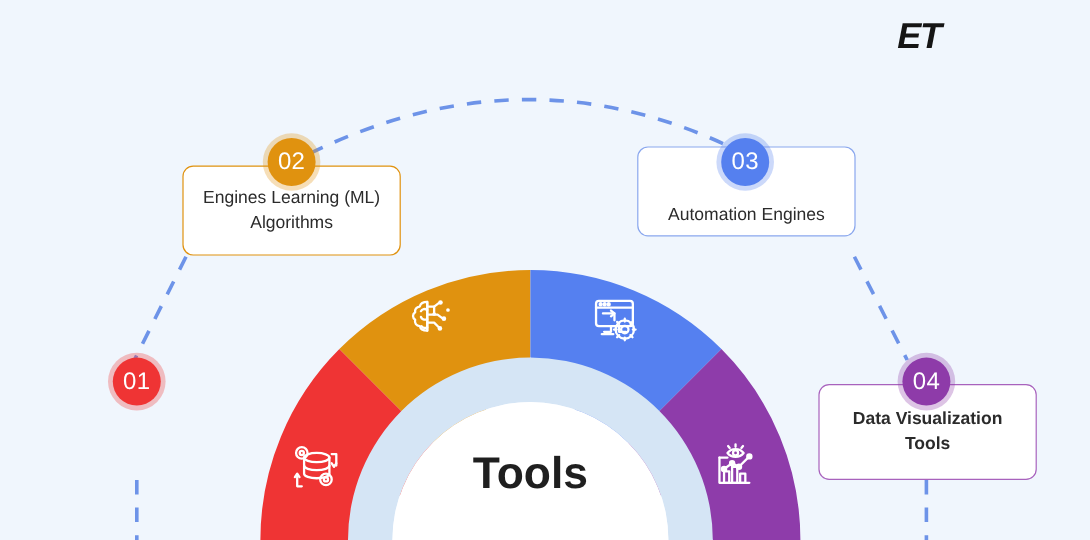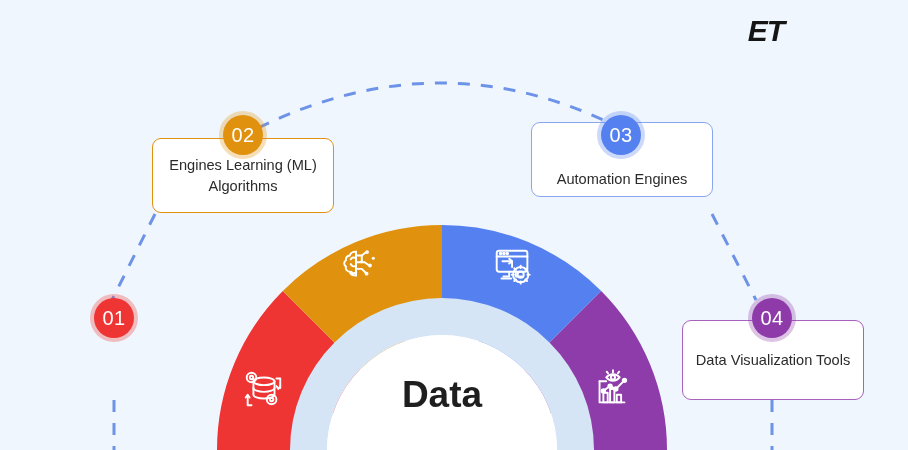--- a/index.html
+++ b/index.html
@@ -67,21 +67,21 @@
   }
   .badge-num { position:relative; z-index:2; }
 
   
   #card-01 { left:24px;  top:320px; width:182px; height:80px; }
   #badge-01{ left:94px;  top:298px; }
   #card-02 { left:152px; top:138px; width:182px; height:75px; }
   #badge-02{ left:223px; top:115px; }
   #card-03 { left:531px; top:122px; width:182px; height:75px;align-items:flex-end; }
   #badge-03{ left:601px; top:115px; }
-  #card-04 { left:682px; top:320px; width:182px; height:80px; }
+  #card-04 { left:682px; top:320px; width:182px; height:80px;font-weight:bold; }
   #badge-04{ left:752px; top:298px; }
 
   .seg-icon { position:absolute; width:46px; height:46px; }
   #icon-01 { left:240px; top:365px; }
   #icon-02 { left:334px; top:243px; }
   #icon-03 { left:490px; top:243px; }
   #icon-04 { left:589px; top:365px; }
 </style>
 </head>
 <body>
@@ -136,21 +136,21 @@
                L 594 450
                A 152 152 0 0 0 497.5 394.6
                Z"></path>
 
       <path fill="#d5e5f5" d="M 290 450 A 152 152 0 0 1 594 450 L 557 450 A 115 115 0 0 0 327 450 Z"></path>
 
       <path fill="#ffffff" d="M 327 450 A 115 115 0 0 1 557 450 Z"></path>
     </g>
   </svg>
 
-  <div class="donut-center-label">Data</div>
+  <div class="donut-center-label">Tools</div>
 
   <svg class="seg-icon" id="icon-01" viewBox="0 0 48 48">
     <g fill="none" stroke="#ffffff" stroke-width="2" stroke-linecap="round" stroke-linejoin="round">
       <ellipse cx="25" cy="17" rx="11" ry="4"></ellipse>
       <path d="M14 17 v7 c0 2.2 4.9 4 11 4 s11-1.8 11-4 v-7"></path>
       <path d="M14 24 v7 c0 2.2 4.9 4 11 4 s11-1.8 11-4 v-7"></path>
       <circle cx="12" cy="13" r="5"></circle>
       <circle cx="12" cy="13" r="1.8"></circle>
       <circle cx="33" cy="36" r="5"></circle>
       <circle cx="33" cy="36" r="1.8"></circle>

